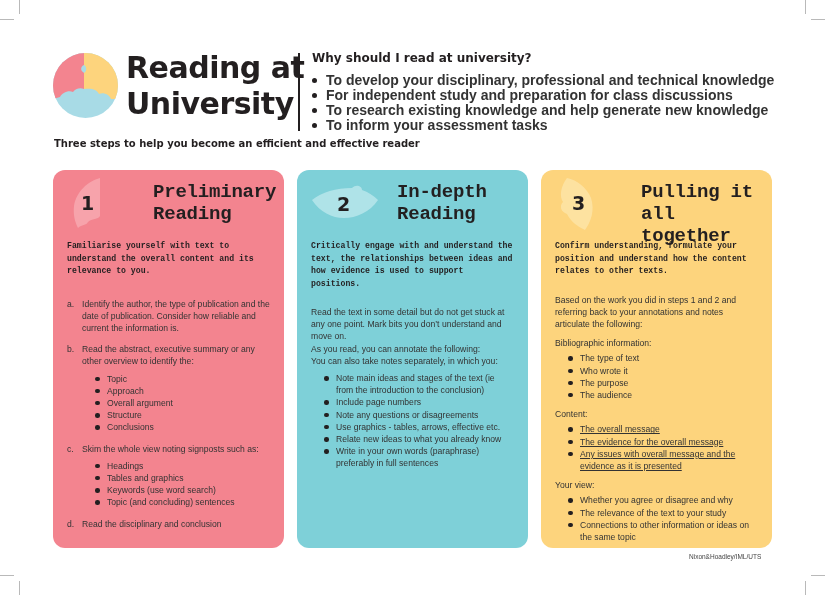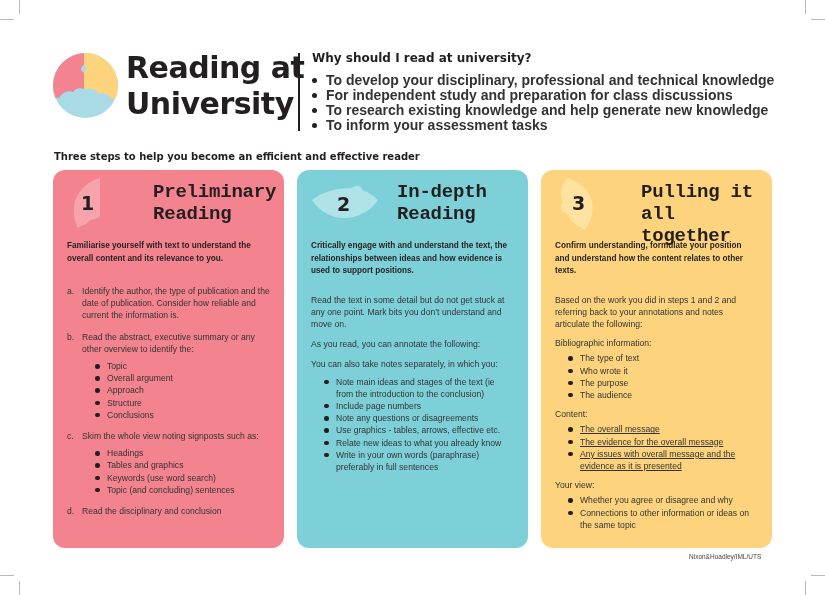--- a/index.html
+++ b/index.html
@@ -11,35 +11,35 @@
     .logo { position: absolute; left: 53px; top: 53px; width: 65px; height: 65px; }
     .title { position: absolute; left: 126px; top: 50px; font-family: "DejaVu Sans", sans-serif; font-weight: bold; font-size: 30px; line-height: 36px; color: #231f20; letter-spacing: -0.5px; }
     .divider { position: absolute; left: 298px; top: 53px; width: 2px; height: 78px; background: #231f20; }
 
     .why { position: absolute; left: 312px; top: 51px; }
     .why h2 { font-family: "DejaVu Sans", sans-serif; font-weight: bold; font-size: 12px; line-height: 14px; margin-bottom: 8px; }
     .why ul { list-style: none; }
     .why li { font-size: 14px; line-height: 15px; position: relative; padding-left: 14px; color: #333; font-weight: bold; }
     .why li::before { content: ""; position: absolute; left: 0; top: 5px; width: 5px; height: 5px; border-radius: 50%; background: #231f20; }
 
-    .steps-intro { position: absolute; left: 54px; top: 150px; font-family: "DejaVu Sans", sans-serif; font-weight: bold; font-size: 10px; line-height: 13px; }
+    .steps-intro { position: absolute; left: 54px; top: 137px; font-family: "DejaVu Sans", sans-serif; font-weight: bold; font-size: 10px; line-height: 13px; }
 
     .card { position: absolute; top: 170px; width: 231px; height: 378px; border-radius: 12px; padding: 0 14px; }
     .card-1 { left: 53px; background: #f3848f; }
     .card-2 { left: 297px; background: #7ed0d8; }
     .card-3 { left: 541px; background: #fdd47d; }
 
     .card-head { position: relative; height: 66px; }
     .card-num-shape { position: absolute; }
     .card-num { position: absolute; font-family: "DejaVu Sans", sans-serif; font-weight: bold; font-size: 19px; color: #231f20; }
     .card-title { position: absolute; left: 86px; top: 11px; font-family: Liberation Mono, monospace; font-weight: bold; font-size: 19px; line-height: 22px; color: #231f20; letter-spacing: -0.2px; }
 
-    .card-lead { font-family: Liberation Sans, sans-serif; font-weight: bold; font-size: 8.2px; line-height: 12.5px; color: #231f20; margin-top: 4px; }
+    .card-lead { font-family: Liberation Mono, monospace; font-weight: bold; font-size: 8.2px; line-height: 12.5px; color: #231f20; margin-top: 4px; }
     .card-body { font-size: 8.6px; line-height: 12.2px; color: #333; }
-    .para { margin-top: 8px; }
+    .para { margin-top: 0; }
 
     ol.alpha { list-style: none; margin-top: 20px; }
     ol.alpha > li { position: relative; padding-left: 15px; margin-bottom: 9px; }
     ol.alpha > li > .marker { position: absolute; left: 0; top: 0; }
 
     ul.dots { list-style: none; margin-top: 5px; margin-left: 12px; }
     ul.dots li { position: relative; padding-left: 13px; }
     ul.dots li::before { content: ""; position: absolute; left: 1px; top: 4px; width: 4.5px; height: 4.5px; border-radius: 50%; background: #231f20; }
 
     .card-2 .card-body, .card-3 .card-body { margin-top: 16px; }
@@ -105,22 +105,22 @@
     <ol class="alpha">
       <li>
         <span class="marker">a.</span>
         <span>Identify the author, the type of publication and the date of publication. Consider how reliable and current the information is.</span>
       </li>
       <li>
         <span class="marker">b.</span>
         <span>Read the abstract, executive summary or any other overview to identify the:</span>
         <ul class="dots">
           <li>Topic</li>
+          <li>Approach</li>
           <li>Overall argument</li>
-          <li>Approach</li>
           <li>Structure</li>
           <li>Conclusions</li>
         </ul>
       </li>
       <li>
         <span class="marker">c.</span>
         <span>Skim the whole view noting signposts such as:</span>
         <ul class="dots">
           <li>Headings</li>
           <li>Tables and graphics</li>
@@ -186,18 +186,19 @@
     </ul>
     <div class="sub-h">Content:</div>
     <ul class="dots" style="margin-top:3px;text-decoration:underline;">
       <li>The overall message</li>
       <li>The evidence for the overall message</li>
       <li>Any issues with overall message and the evidence as it is presented</li>
     </ul>
     <div class="sub-h">Your view:</div>
     <ul class="dots" style="margin-top:3px;">
       <li>Whether you agree or disagree and why</li>
+      <li>The relevance of the text to your study</li>
       <li>Connections to other information or ideas on the same topic</li>
     </ul>
   </div>
 </div>
 
 <div class="credit">Nixon&amp;Hoadley/IML/UTS</div>
 
 </body></html>

